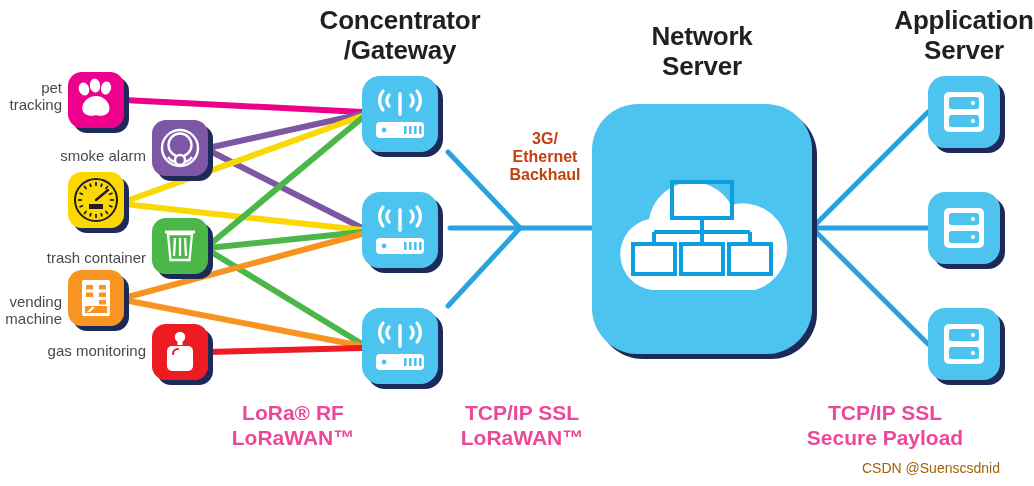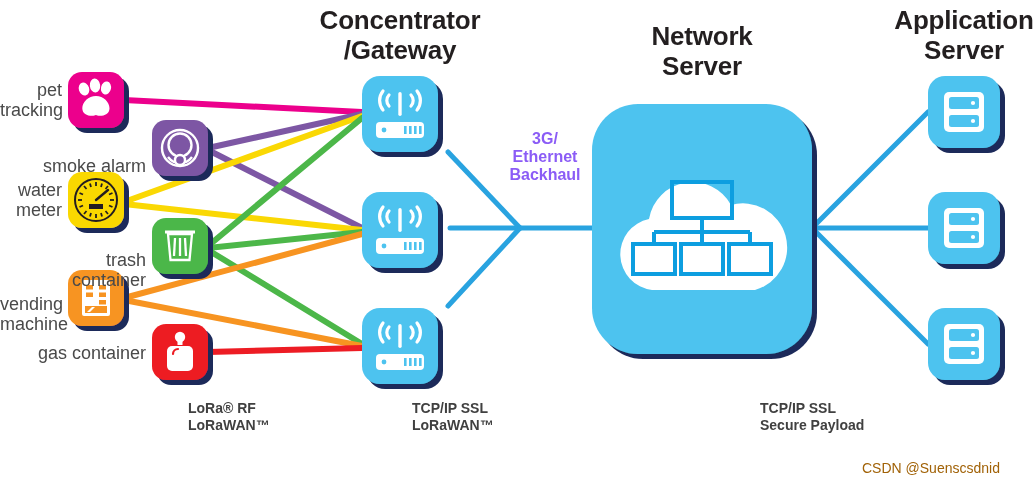--- a/index.html
+++ b/index.html
@@ -29,41 +29,41 @@
     font-weight: bold;
     font-size: 26px;
     color: #231f20;
     text-align: center;
     line-height: 1.15;
     letter-spacing: -0.2px;
     white-space: pre-line;
   }
   .node-label {
     position: absolute;
-    font-size: 18px;
+    font-size: 15px;
     color: #4a4a4a;
     text-align: right;
     line-height: 1.12;
     white-space: pre-line;
   }
   .backhaul-label {
     position: absolute;
     font-weight: bold;
     font-size: 16px;
-    color: #8b5cf6;
+    color: #c2410c;
     text-align: center;
     line-height: 1.12;
     white-space: pre-line;
   }
   .proto-label {
     position: absolute;
     font-weight: bold;
-    font-size: 14px;
-    color: #404040;
-    text-align: left;
+    font-size: 21px;
+    color: #ec4899;
+    text-align: center;
     line-height: 1.2;
     white-space: pre-line;
   }
   .watermark {
     position: absolute;
     font-size: 14px;
     color: #a16207;
     white-space: nowrap;
   }
 </style>
@@ -317,31 +317,29 @@
 
   <div class="col-title" style="left:612px; top:22px; width:180px;">Network
 Server</div>
 
   <div class="col-title" style="left:874px; top:6px; width:180px;">Application
 Server</div>
 
   <div class="node-label" style="left:0px; top:80px; width:62px;">pet
 tracking</div>
 
-  <div class="node-label" style="left:36px; top:156px; width:110px;">smoke alarm</div>
-
-  <div class="node-label" style="left:0px; top:180px; width:62px;">water
-meter</div>
+  <div class="node-label" style="left:36px; top:148px; width:110px;">smoke alarm</div>
+
 
   <div class="node-label" style="left:30px; top:238px; width:116px;margin-top:12px;">trash container</div>
 
   <div class="node-label" style="left:0px; top:278px; width:62px;margin-top:16px;">vending
 machine</div>
 
-  <div class="node-label" style="left:28px; top:343px; width:118px;">gas container</div>
+  <div class="node-label" style="left:28px; top:343px; width:118px;">gas monitoring</div>
 
   <div class="backhaul-label" style="left:480px; top:130px; width:130px;">3G/
 Ethernet
 Backhaul</div>
 
   <div class="proto-label" style="left:188px; top:400px; width:210px;">LoRa® RF
 LoRaWAN™</div>
 
   <div class="proto-label" style="left:412px; top:400px; width:220px;">TCP/IP SSL
 LoRaWAN™</div>

